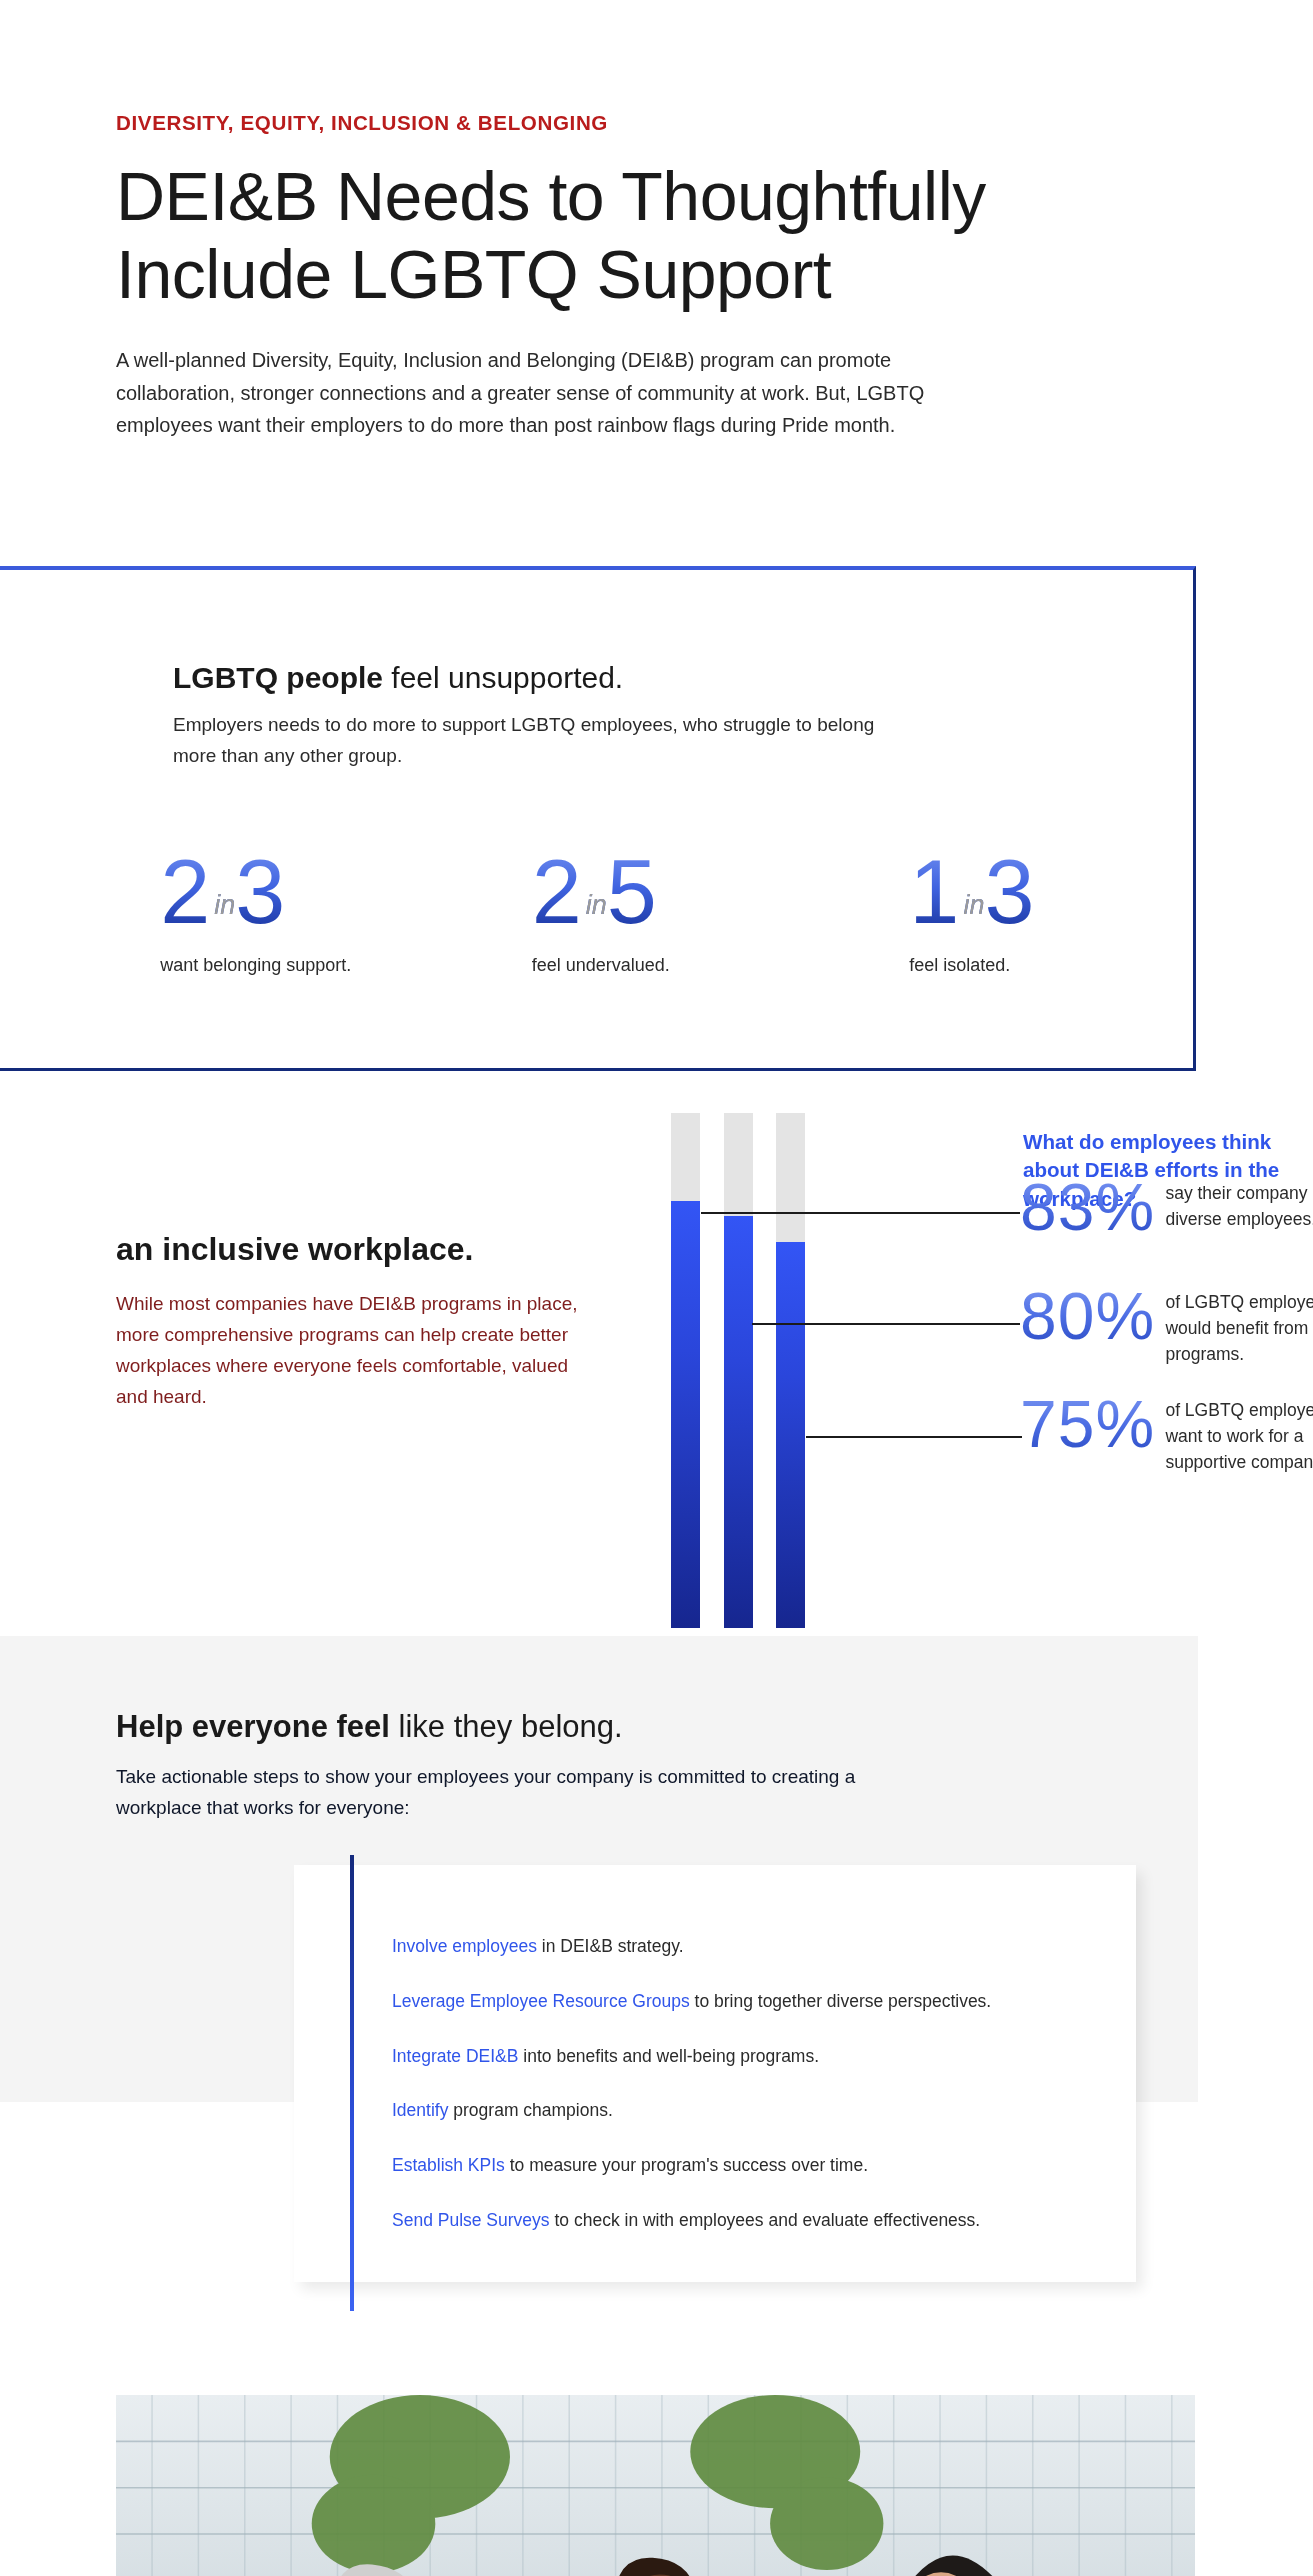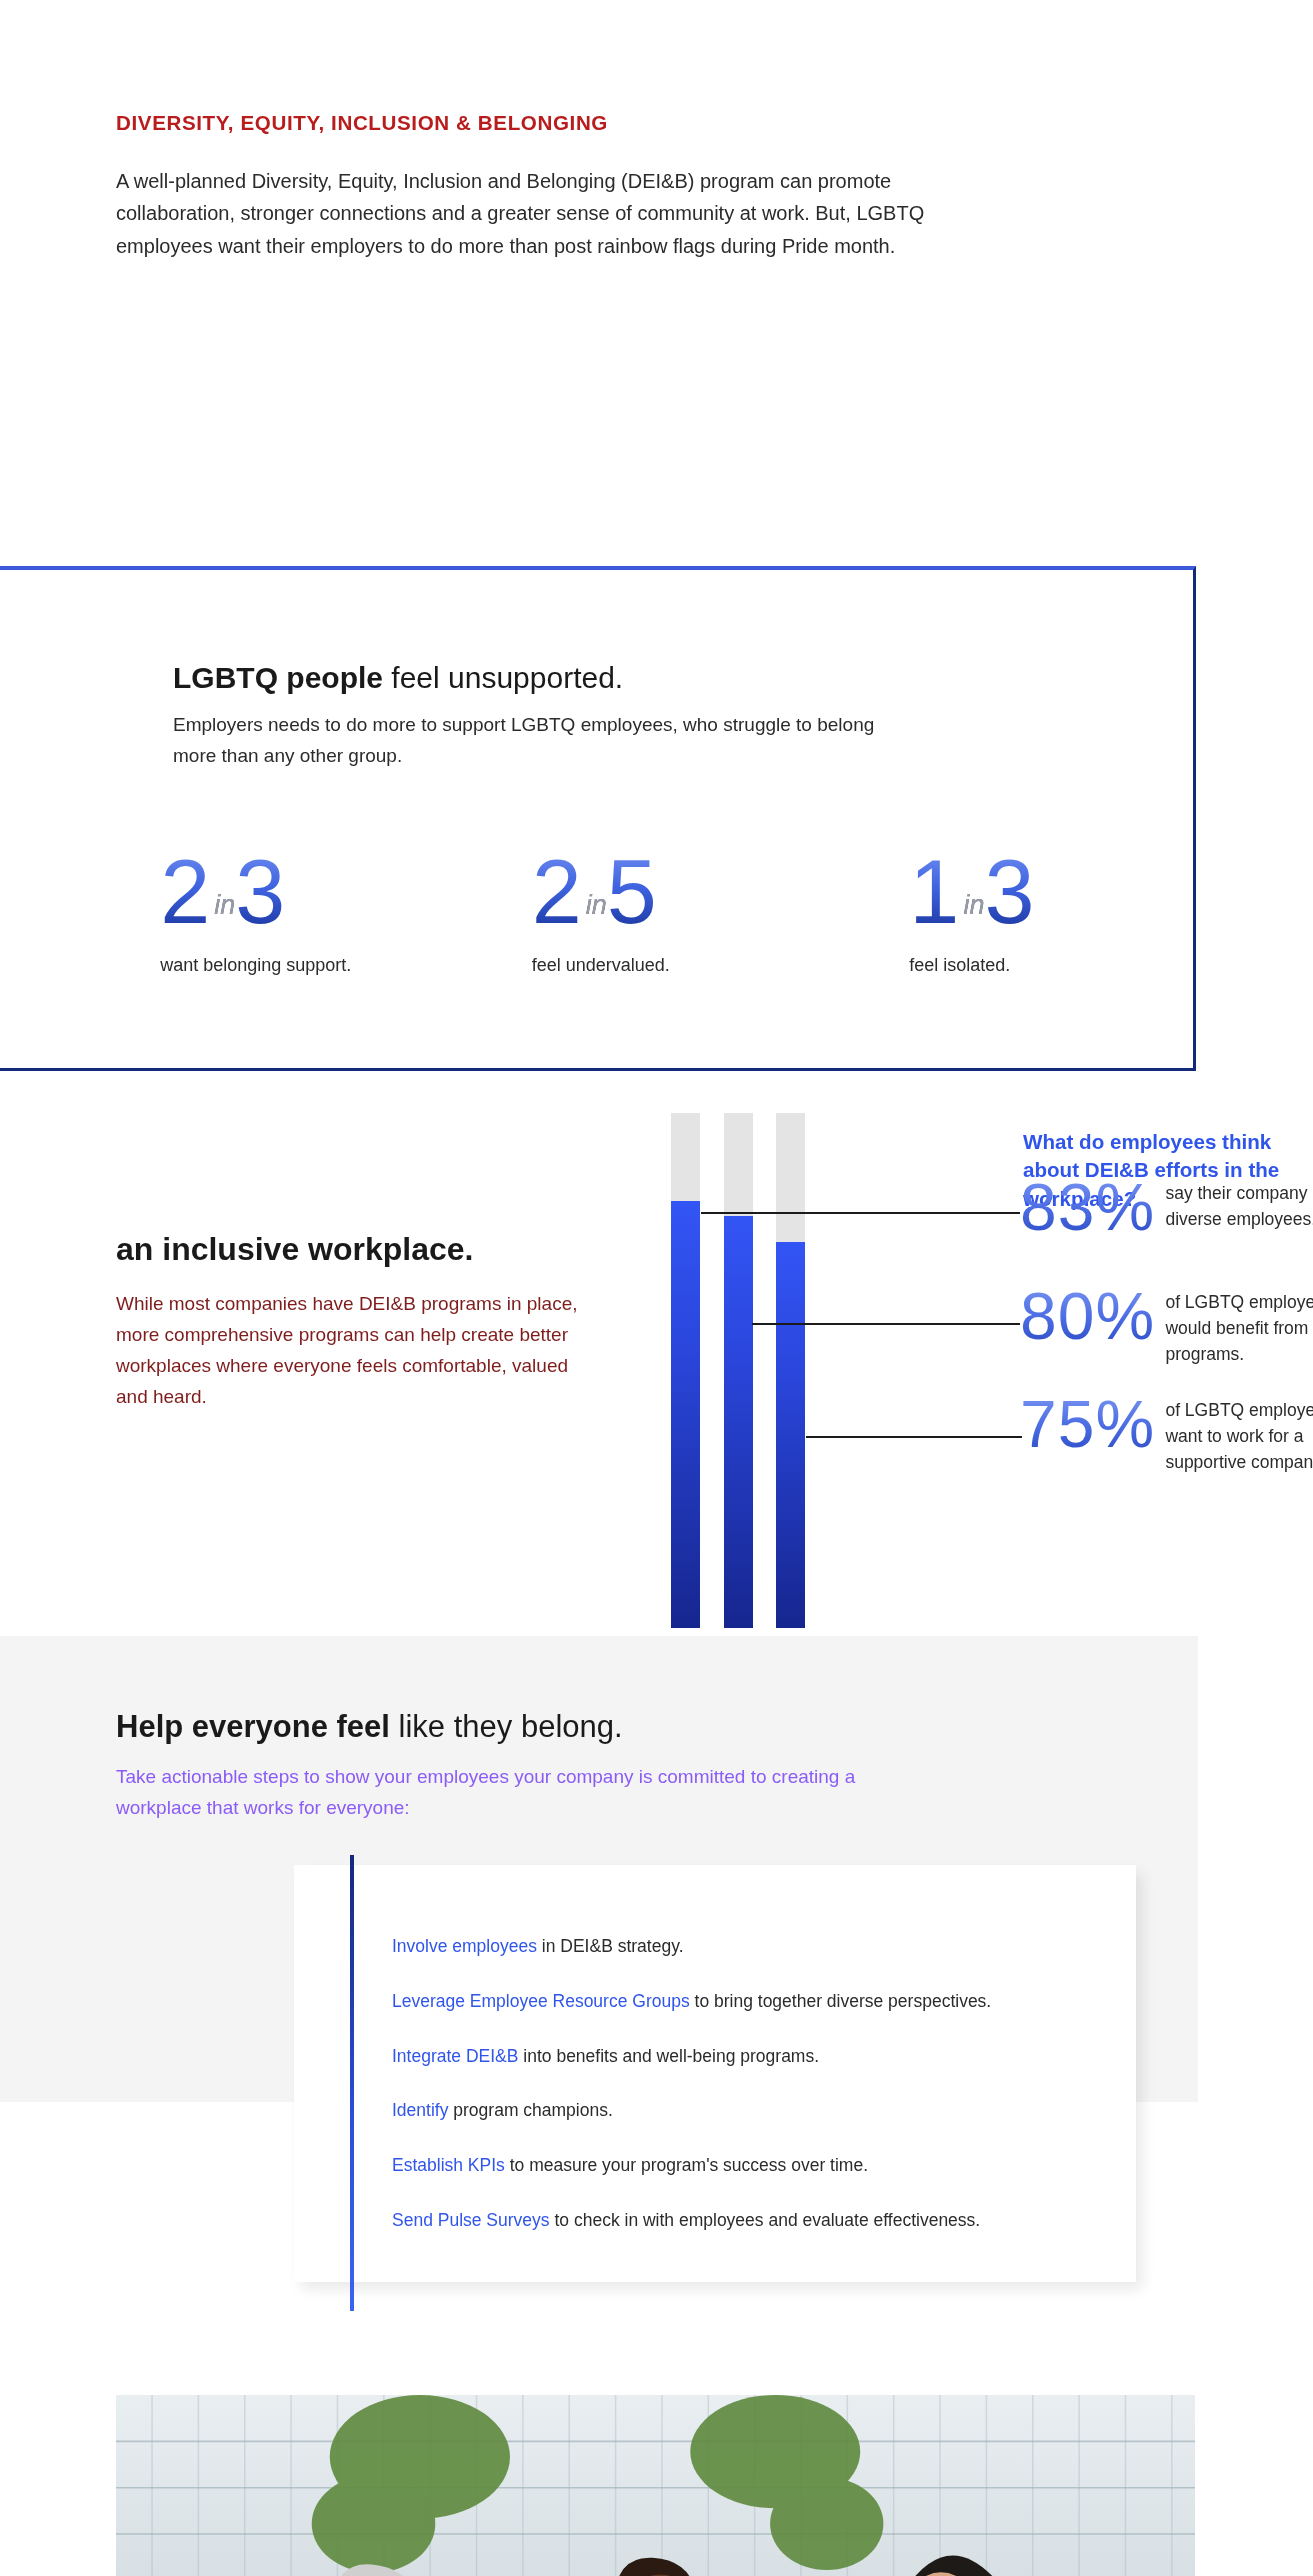--- a/index.html
+++ b/index.html
@@ -118,21 +118,21 @@
     position:absolute; left:0; top:1636px; width:1198px; height:466px;
     background:#f4f4f4;
   }
   .help-head {
     position:absolute; left:116px; top:1709px;
     font-size:31px; font-weight:300; color:#1a1a1a; white-space:nowrap;
   }
   .help-head b { font-weight:700; }
   .help-sub {
     position:absolute; left:116px; top:1762px; width:773px;
-    font-size:19px; line-height:1.62; font-weight:300; color:#8b5cf6;
+    font-size:19px; line-height:1.62; font-weight:300; color:#0f172a;
   }
   .accent-line {
     position:absolute; left:350px; top:1855px; width:3.6px; height:456px;
     background:linear-gradient(180deg,#142a7d 0%,#2d4fdc 60%,#3b63f2 100%);
   }
   .list-card {
     position:absolute; left:294px; top:1865px; width:842px; height:417px;
     background:#ffffff; box-shadow:7.2px 8.2px 13.4px rgba(0,0,0,0.09);
   }
   .list-items { position:absolute; left:392px; top:1935px; width:732px; }
@@ -147,20 +147,21 @@
     position:absolute; left:116px; top:2395px; width:1079px; height:479px;
     overflow:hidden; background:#cfd9dd;
   }
   .photo svg { display:block; width:100%; height:100%; }
 </style>
 </head>
 <body>
 
 <div class="header">
   <div class="eyebrow">DIVERSITY, EQUITY, INCLUSION &amp; BELONGING</div>
+  <h1 class="title">DEI&amp;B Needs to Thoughtfully Include LGBTQ Support</h1>
   <p class="intro">A well-planned Diversity, Equity, Inclusion and Belonging (DEI&amp;B) program can promote collaboration, stronger connections and a greater sense of community at work. But, LGBTQ employees want their employers to do more than post rainbow flags during Pride month.</p>
 </div>
 
 <section class="stats-box">
   <div class="stats-head">
     <b>LGBTQ people</b><span> feel unsupported.</span>
   </div>
   <div class="stats-sub">Employers needs to do more to support LGBTQ employees, who struggle to belong more than any other group.</div>
 
   <div class="stat-row">

